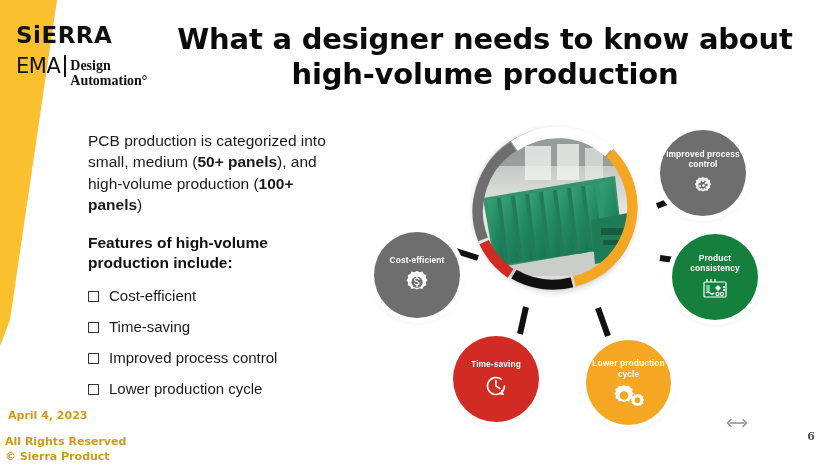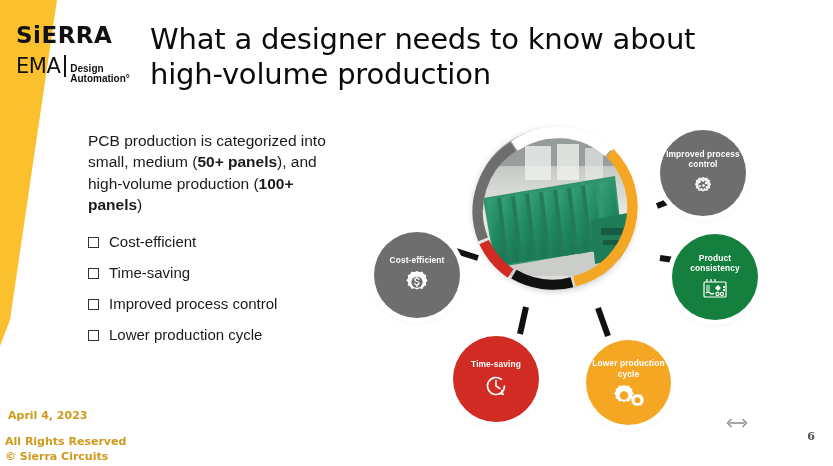--- a/index.html
+++ b/index.html
@@ -70,37 +70,37 @@
     font-family: "DejaVu Sans", sans-serif;
     line-height: 1;
   }
   .ema-bar {
     width: 2px;
     height: 22px;
     background: #111111;
     margin: 0 4px;
   }
   .ema-sub {
-    font-size: 10px;
+    font-size: 14px;
     font-weight: bold;
     color: #111111;
     line-height: 1.05;
-    font-family: Liberation Sans, sans-serif;
+    font-family: Liberation Serif, serif;
     margin-top: 16px;
   }
 
   
   .title {
     position: absolute;
     left: 150px;
     top: 22px;
     width: 670px;
-    text-align: left;
+    text-align: center;
     font-size: 29px;
-    font-weight: 400;
+    font-weight: 700;
     color: #0b0b0b;
     line-height: 1.22;
     letter-spacing: -0.2px;
     font-family: "DejaVu Sans", sans-serif;
   }
 
   
   .body-col {
     position: absolute;
     left: 88px;
@@ -247,20 +247,21 @@
   </div>
 
   <div class="title">
     <div>What a designer needs to know about</div>
     <div>high-volume production</div>
   </div>
 
   <div class="body-col">
     <p class="para"><span>PCB production is categorized  into small, medium (</span><b>50+ panels</b><span>), and high-volume production (</span><b>100+ panels</b><span>)</span></p>
 
+    <p class="sub-head">Features of high-volume production include:</p>
 
     <ul class="bullets">
       <li class="bullet">
         <span class="box"></span>
         <span>Cost-efficient</span>
       </li>
       <li class="bullet">
         <span class="box"></span>
         <span>Time-saving</span>
       </li>
@@ -431,21 +432,21 @@
           <path d="M14 7.7 v1.4 M14 16 v1.4"></path>
         </g>
       </svg>
     </div>
 
   </div>
 
   <div class="date">April 4, 2023</div>
   <div class="rights">
     <div>All Rights Reserved</div>
-    <div>© Sierra Circuits</div>
+    <div>© Sierra Product</div>
   </div>
   <div class="pagenum">6</div>
 
   <svg class="resize-cursor" viewBox="0 0 22 14">
     <g stroke="#8a8a8a" stroke-width="1.4" fill="none" stroke-linecap="round" stroke-linejoin="round">
       <path d="M4 7 h14"></path>
       <path d="M5 3.5 L1.5 7 L5 10.5"></path>
       <path d="M17 3.5 L20.5 7 L17 10.5"></path>
     </g>
   </svg>

